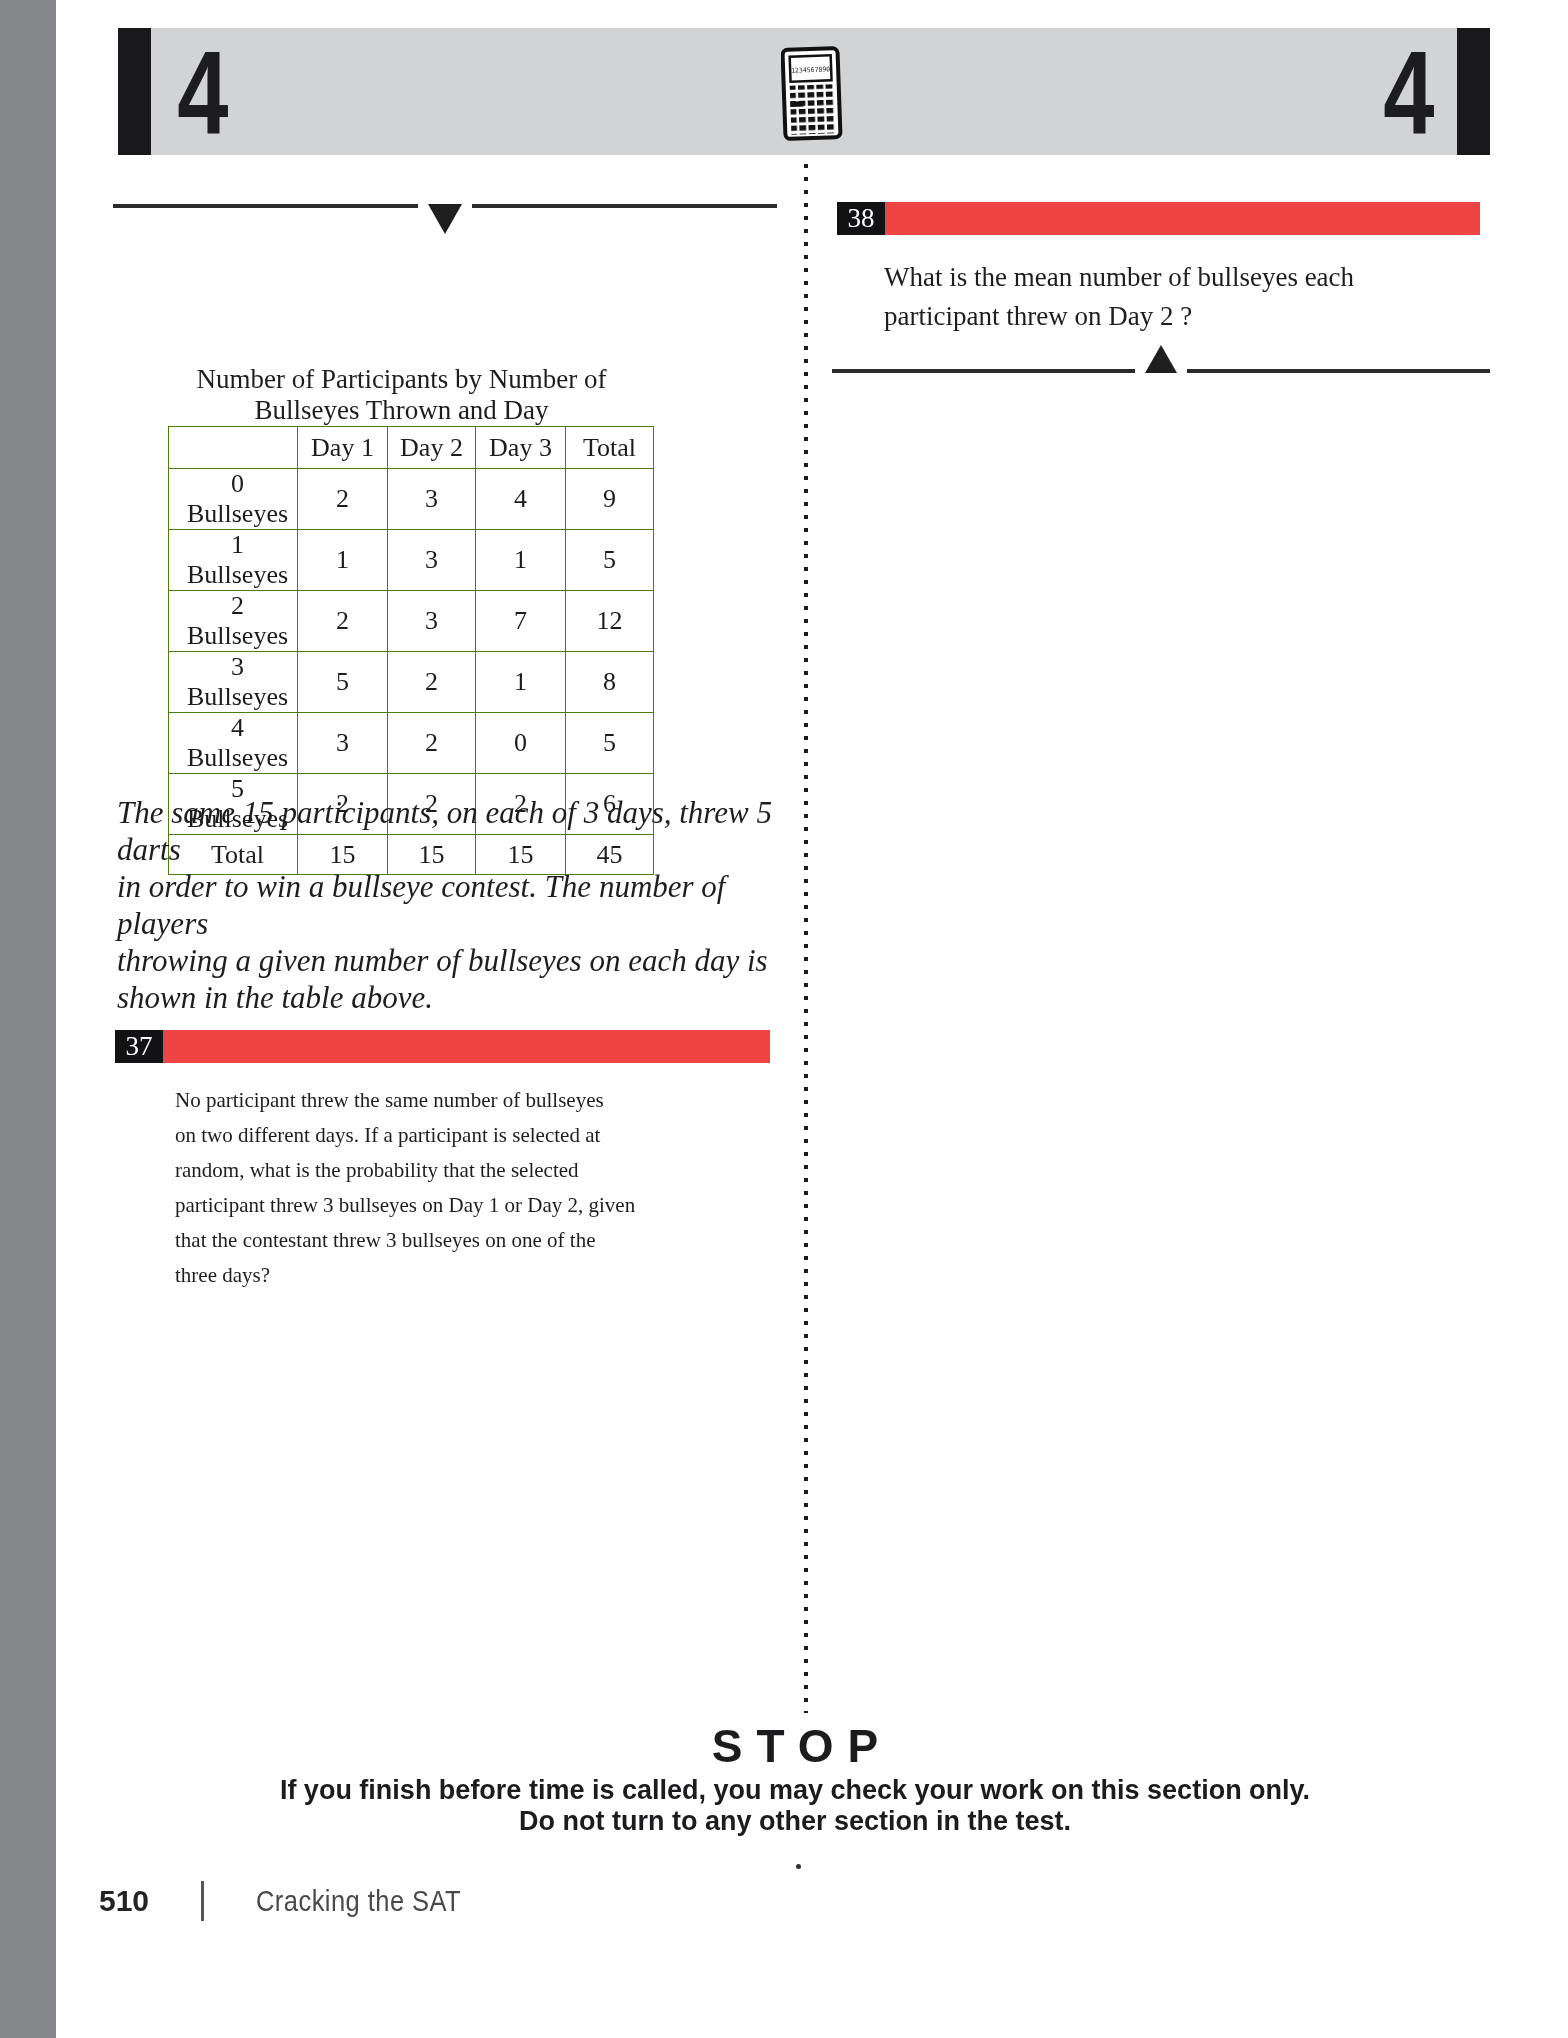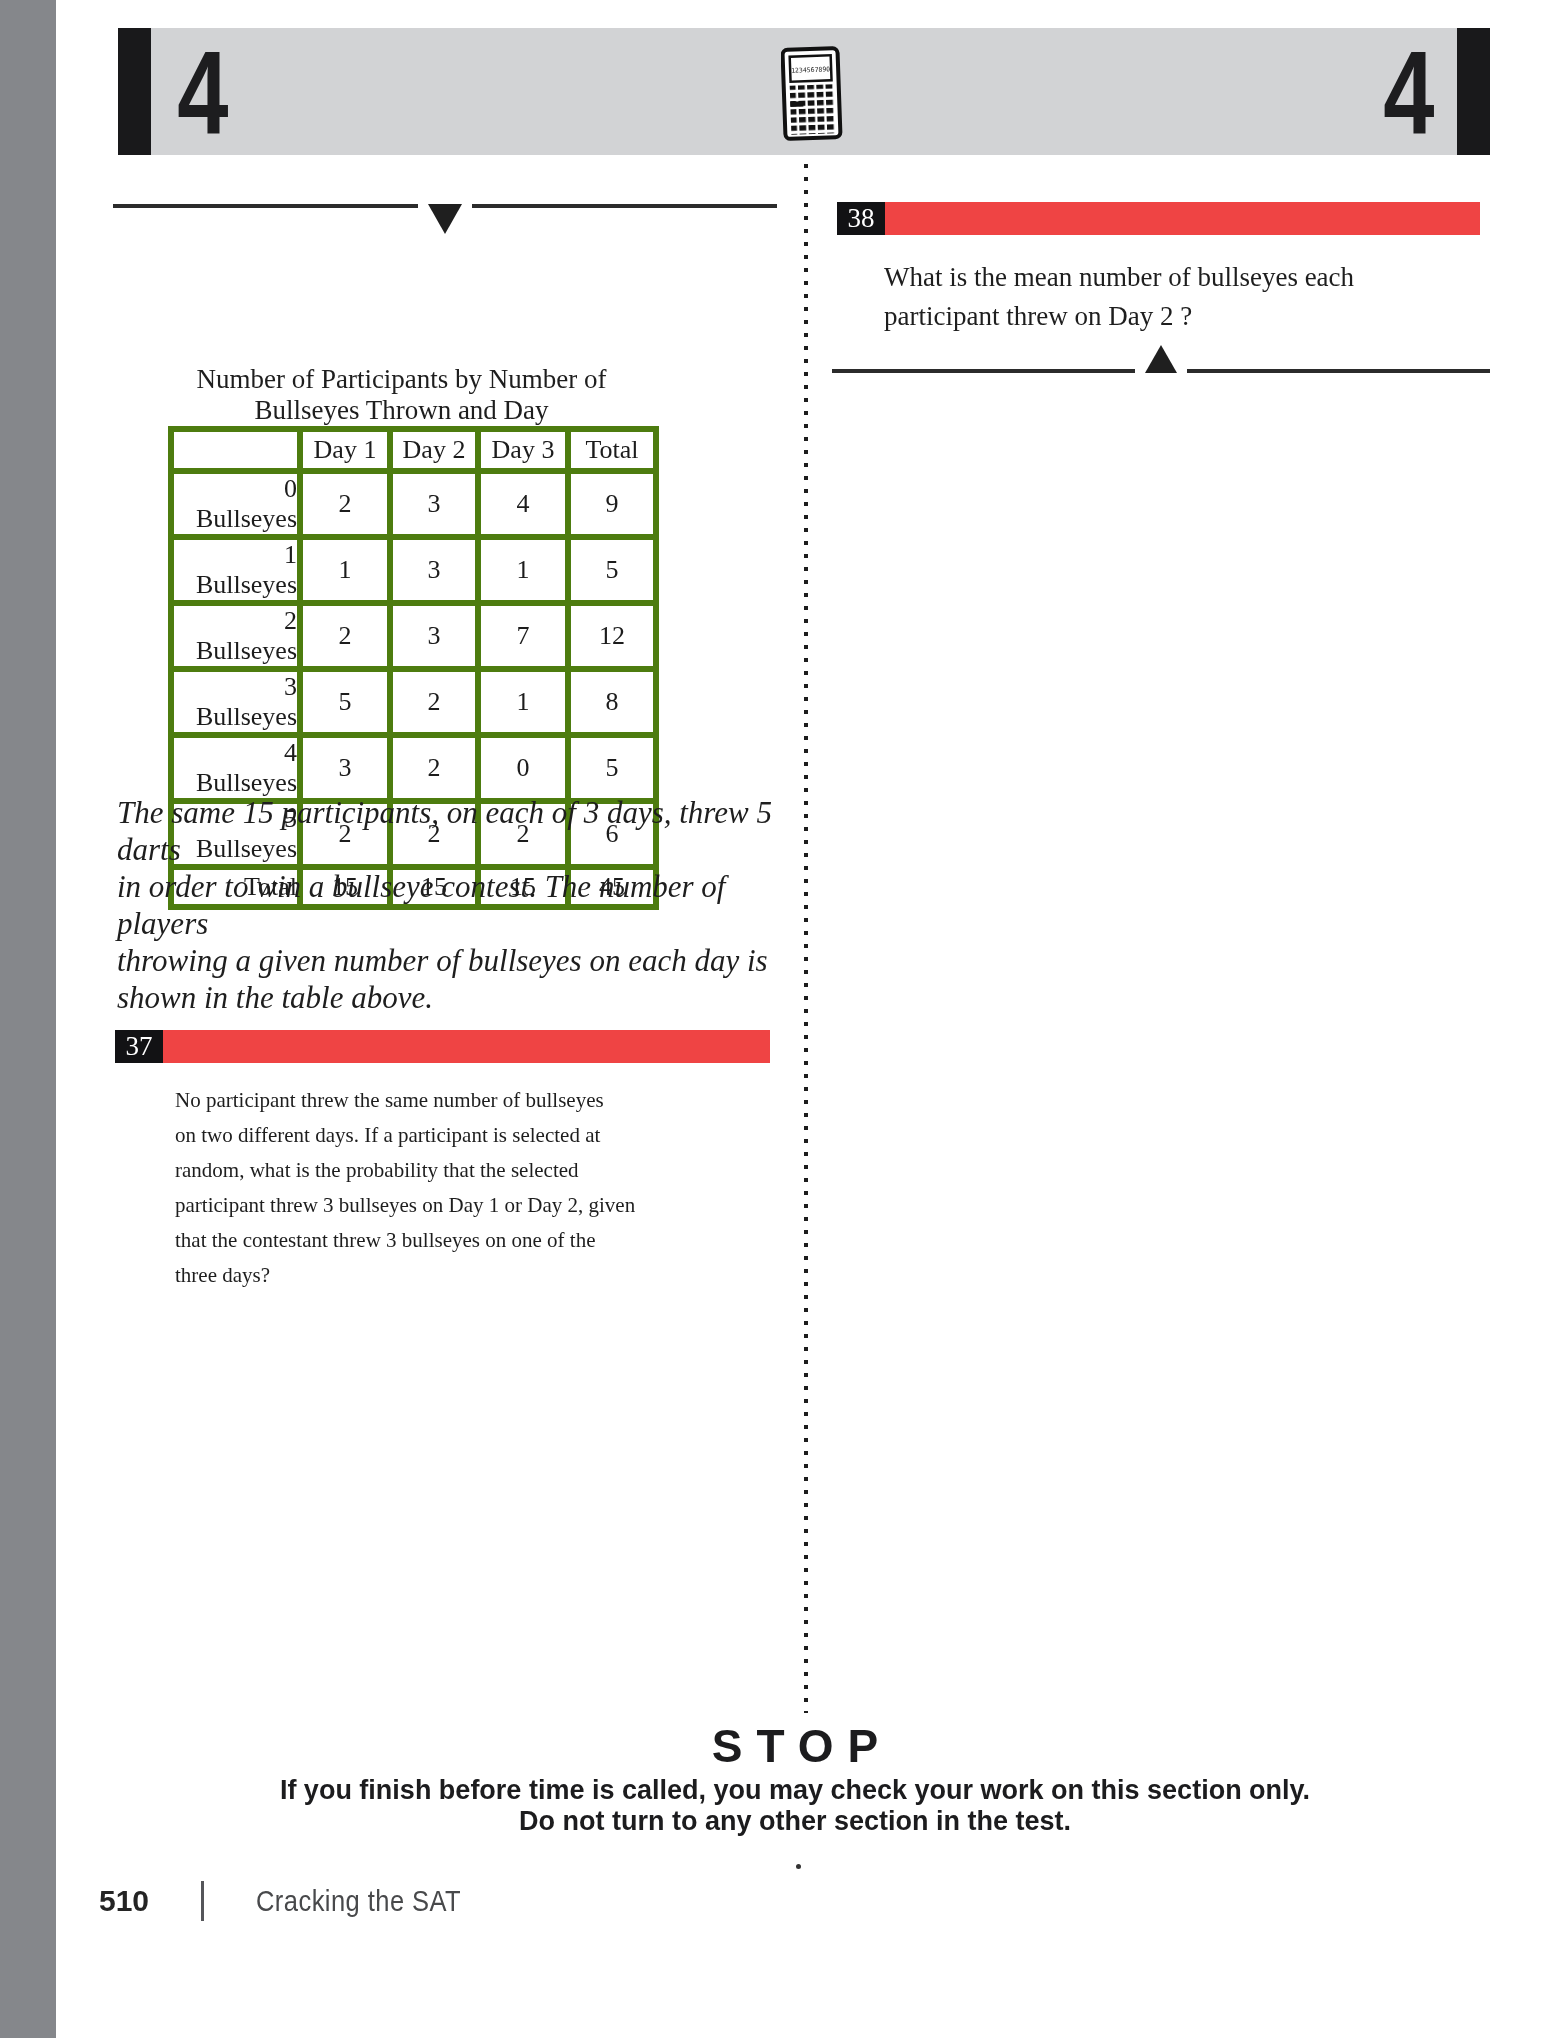--- a/index.html
+++ b/index.html
@@ -50,23 +50,23 @@
   #q-heading{
     top:72px;left:1px;width:600px;
     font-family:"Liberation Sans","DejaVu Sans",sans-serif;
     font-weight:bold;font-size:28px;line-height:38px;color:#222;
   }
   #tbl-title{top:164px;left:46px;width:485px;text-align:center;font-size:27px;line-height:31px;}
 
   
   #tbl{top:226px;left:55px;}
   table{border-collapse:collapse;table-layout:fixed;width:485px;font-size:26px;color:#1c1c1c;}
-  th,td{border:6px solid #4d7c0f;padding:0;font-weight:normal;text-align:center;}
+  th,td{border:1px solid #4d7c0f;padding:0;font-weight:normal;text-align:center;}
   thead tr{height:42px;} tbody tr{height:40px;}
-  td.lbl{text-align:right;padding-left:9px;}
+  td.lbl{text-align:center;padding-left:9px;}
   col.c0{width:129px;} col.c1{width:90px;} col.c2{width:88px;} col.c3{width:90px;} col.c4{width:88px;}
 
   #desc{top:594px;left:4px;width:672px;font-size:31px;line-height:37px;font-style:italic;}
 
   
   .q-bar{height:33px;background:#ef4444;}
   .q-badge{
     position:absolute;left:0;top:0;width:48px;height:33px;background:#121214;
     color:#ffffff;font-size:27px;line-height:33px;text-align:center;
   }

